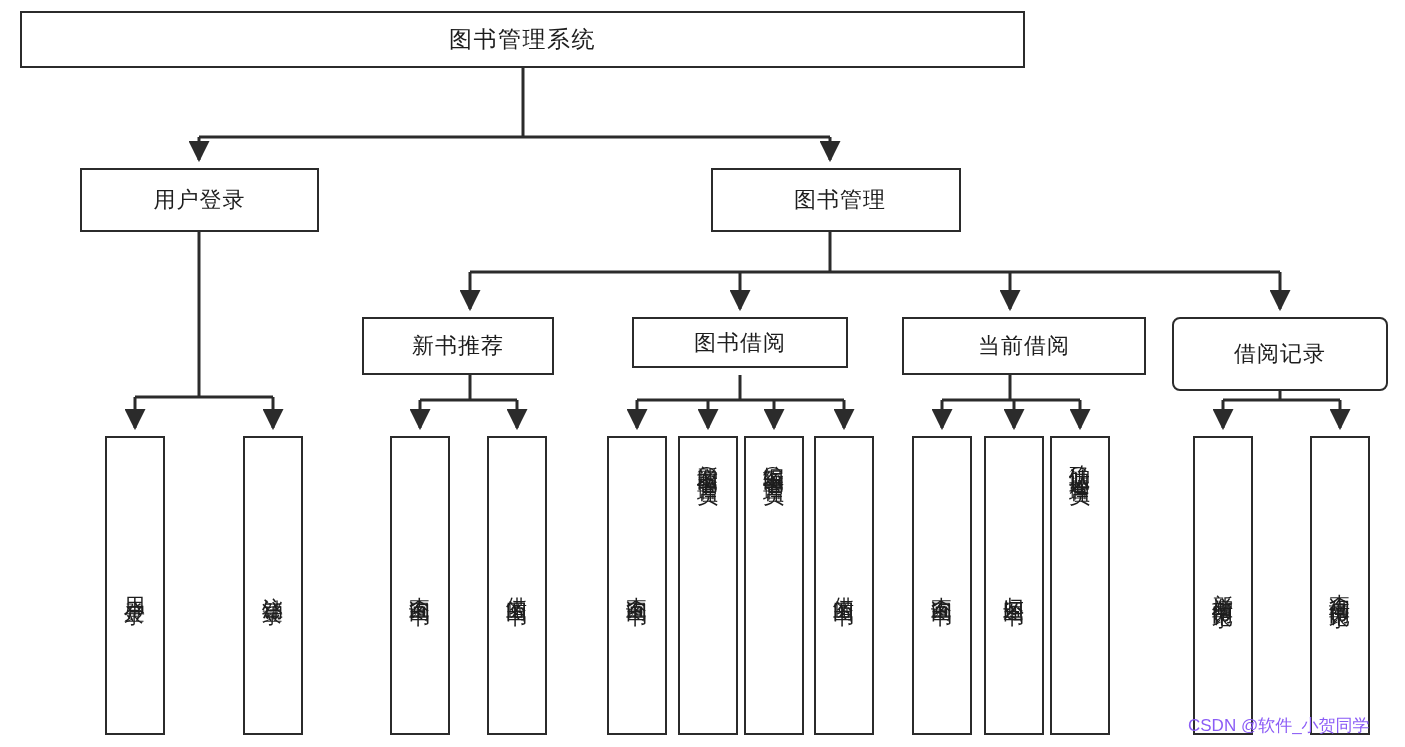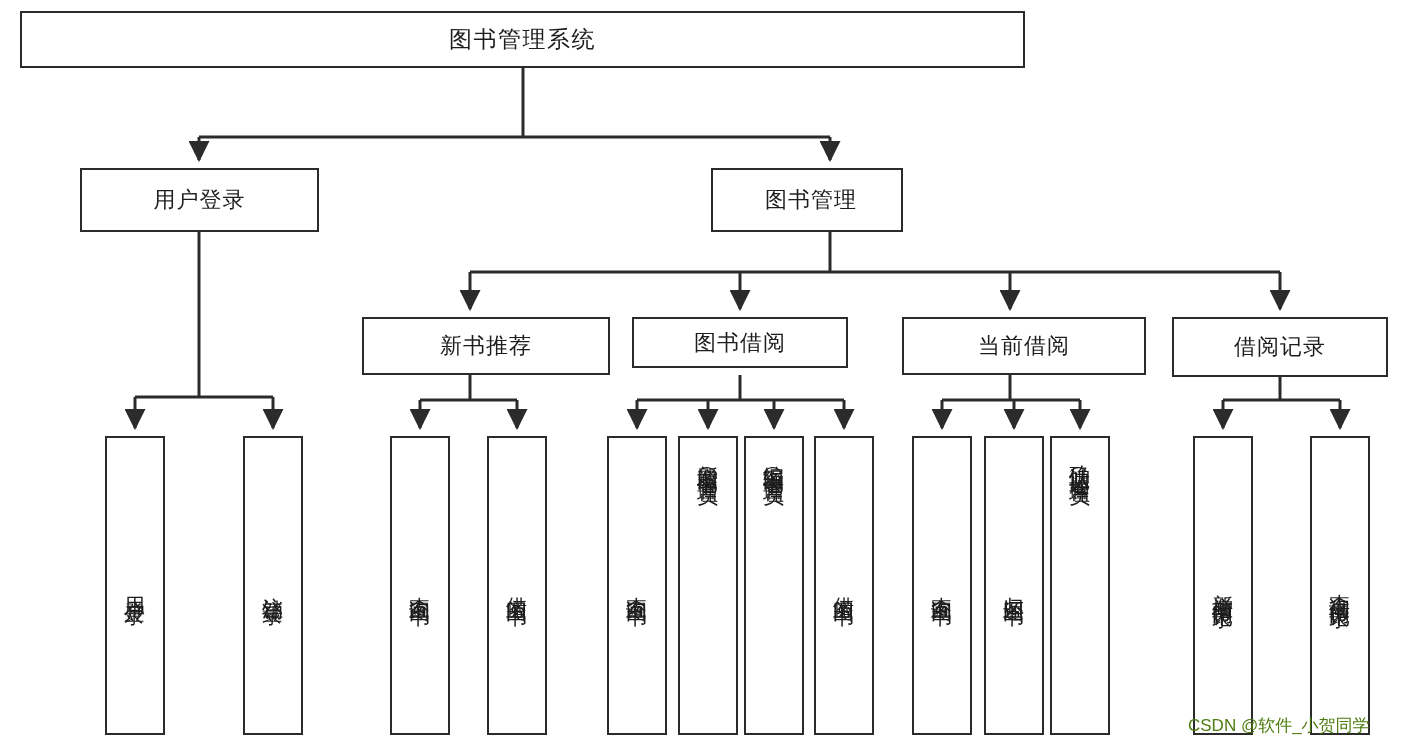--- a/index.html
+++ b/index.html
@@ -66,21 +66,21 @@
   .node.vert.centered {
     align-items: center;
     padding-top: 0;
   }
   
   #watermark {
     position: absolute;
     left: 1188px;
     top: 714px;
     font-size: 17px;
-    color: #4d7c0f;
+    color: #8b5cf6;
     z-index: 5;
     white-space: pre;
   }
 </style>
 </head>
 <body>
 
 <div id="canvas">
 
   <svg id="connectors" viewBox="0 0 1405 747" xmlns="http://www.w3.org/2000/svg">
@@ -133,34 +133,34 @@
     </g>
   </svg>
 
   <div class="node root horiz" id="n-root" style="left: 20px; top: 11px; width: 1005px; height: 57px;">
     <span class="label">图书管理系统</span>
   </div>
 
   <div class="node horiz" id="n-l2-0" style="left: 80px; top: 168px; width: 239px; height: 64px;">
     <span class="label">用户登录</span>
   </div>
-  <div class="node horiz" id="n-l2-1" style="left: 711px; top: 168px; width: 192px; height: 64px; padding-left: 8px;">
+  <div class="node horiz" id="n-l2-1" style="left: 711px; top: 168px; width: 250px; height: 64px; padding-left: 8px;">
     <span class="label">图书管理</span>
   </div>
 
-  <div class="node horiz" id="n-l3-0" style="left: 362px; top: 317px; width: 248px; height: 58px;">
+  <div class="node horiz" id="n-l3-0" style="left: 362px; top: 317px; width: 192px; height: 58px;">
     <span class="label">新书推荐</span>
   </div>
   <div class="node horiz" id="n-l3-1" style="left: 632px; top: 317px; width: 216px; height: 51px;">
     <span class="label">图书借阅</span>
   </div>
   <div class="node horiz" id="n-l3-2" style="left: 902px; top: 317px; width: 244px; height: 58px;">
     <span class="label">当前借阅</span>
   </div>
-  <div class="node horiz" id="n-l3-3" style="left: 1172px; top: 317px; width: 216px; height: 60px;">
+  <div class="node horiz" id="n-l3-3" style="left: 1172px; top: 317px; width: 216px; height: 74px; border-radius: 8px;">
     <span class="label">借阅记录</span>
   </div>
 
   <div class="node vert centered" id="n-lf-0" style="left: 105px; top: 436px; width: 60px; height: 299px;">
     <span class="label">用户登录</span>
   </div>
   <div class="node vert centered" id="n-lf-1" style="left: 243px; top: 436px; width: 60px; height: 299px;">
     <span class="label">注销登录</span>
   </div>
 

